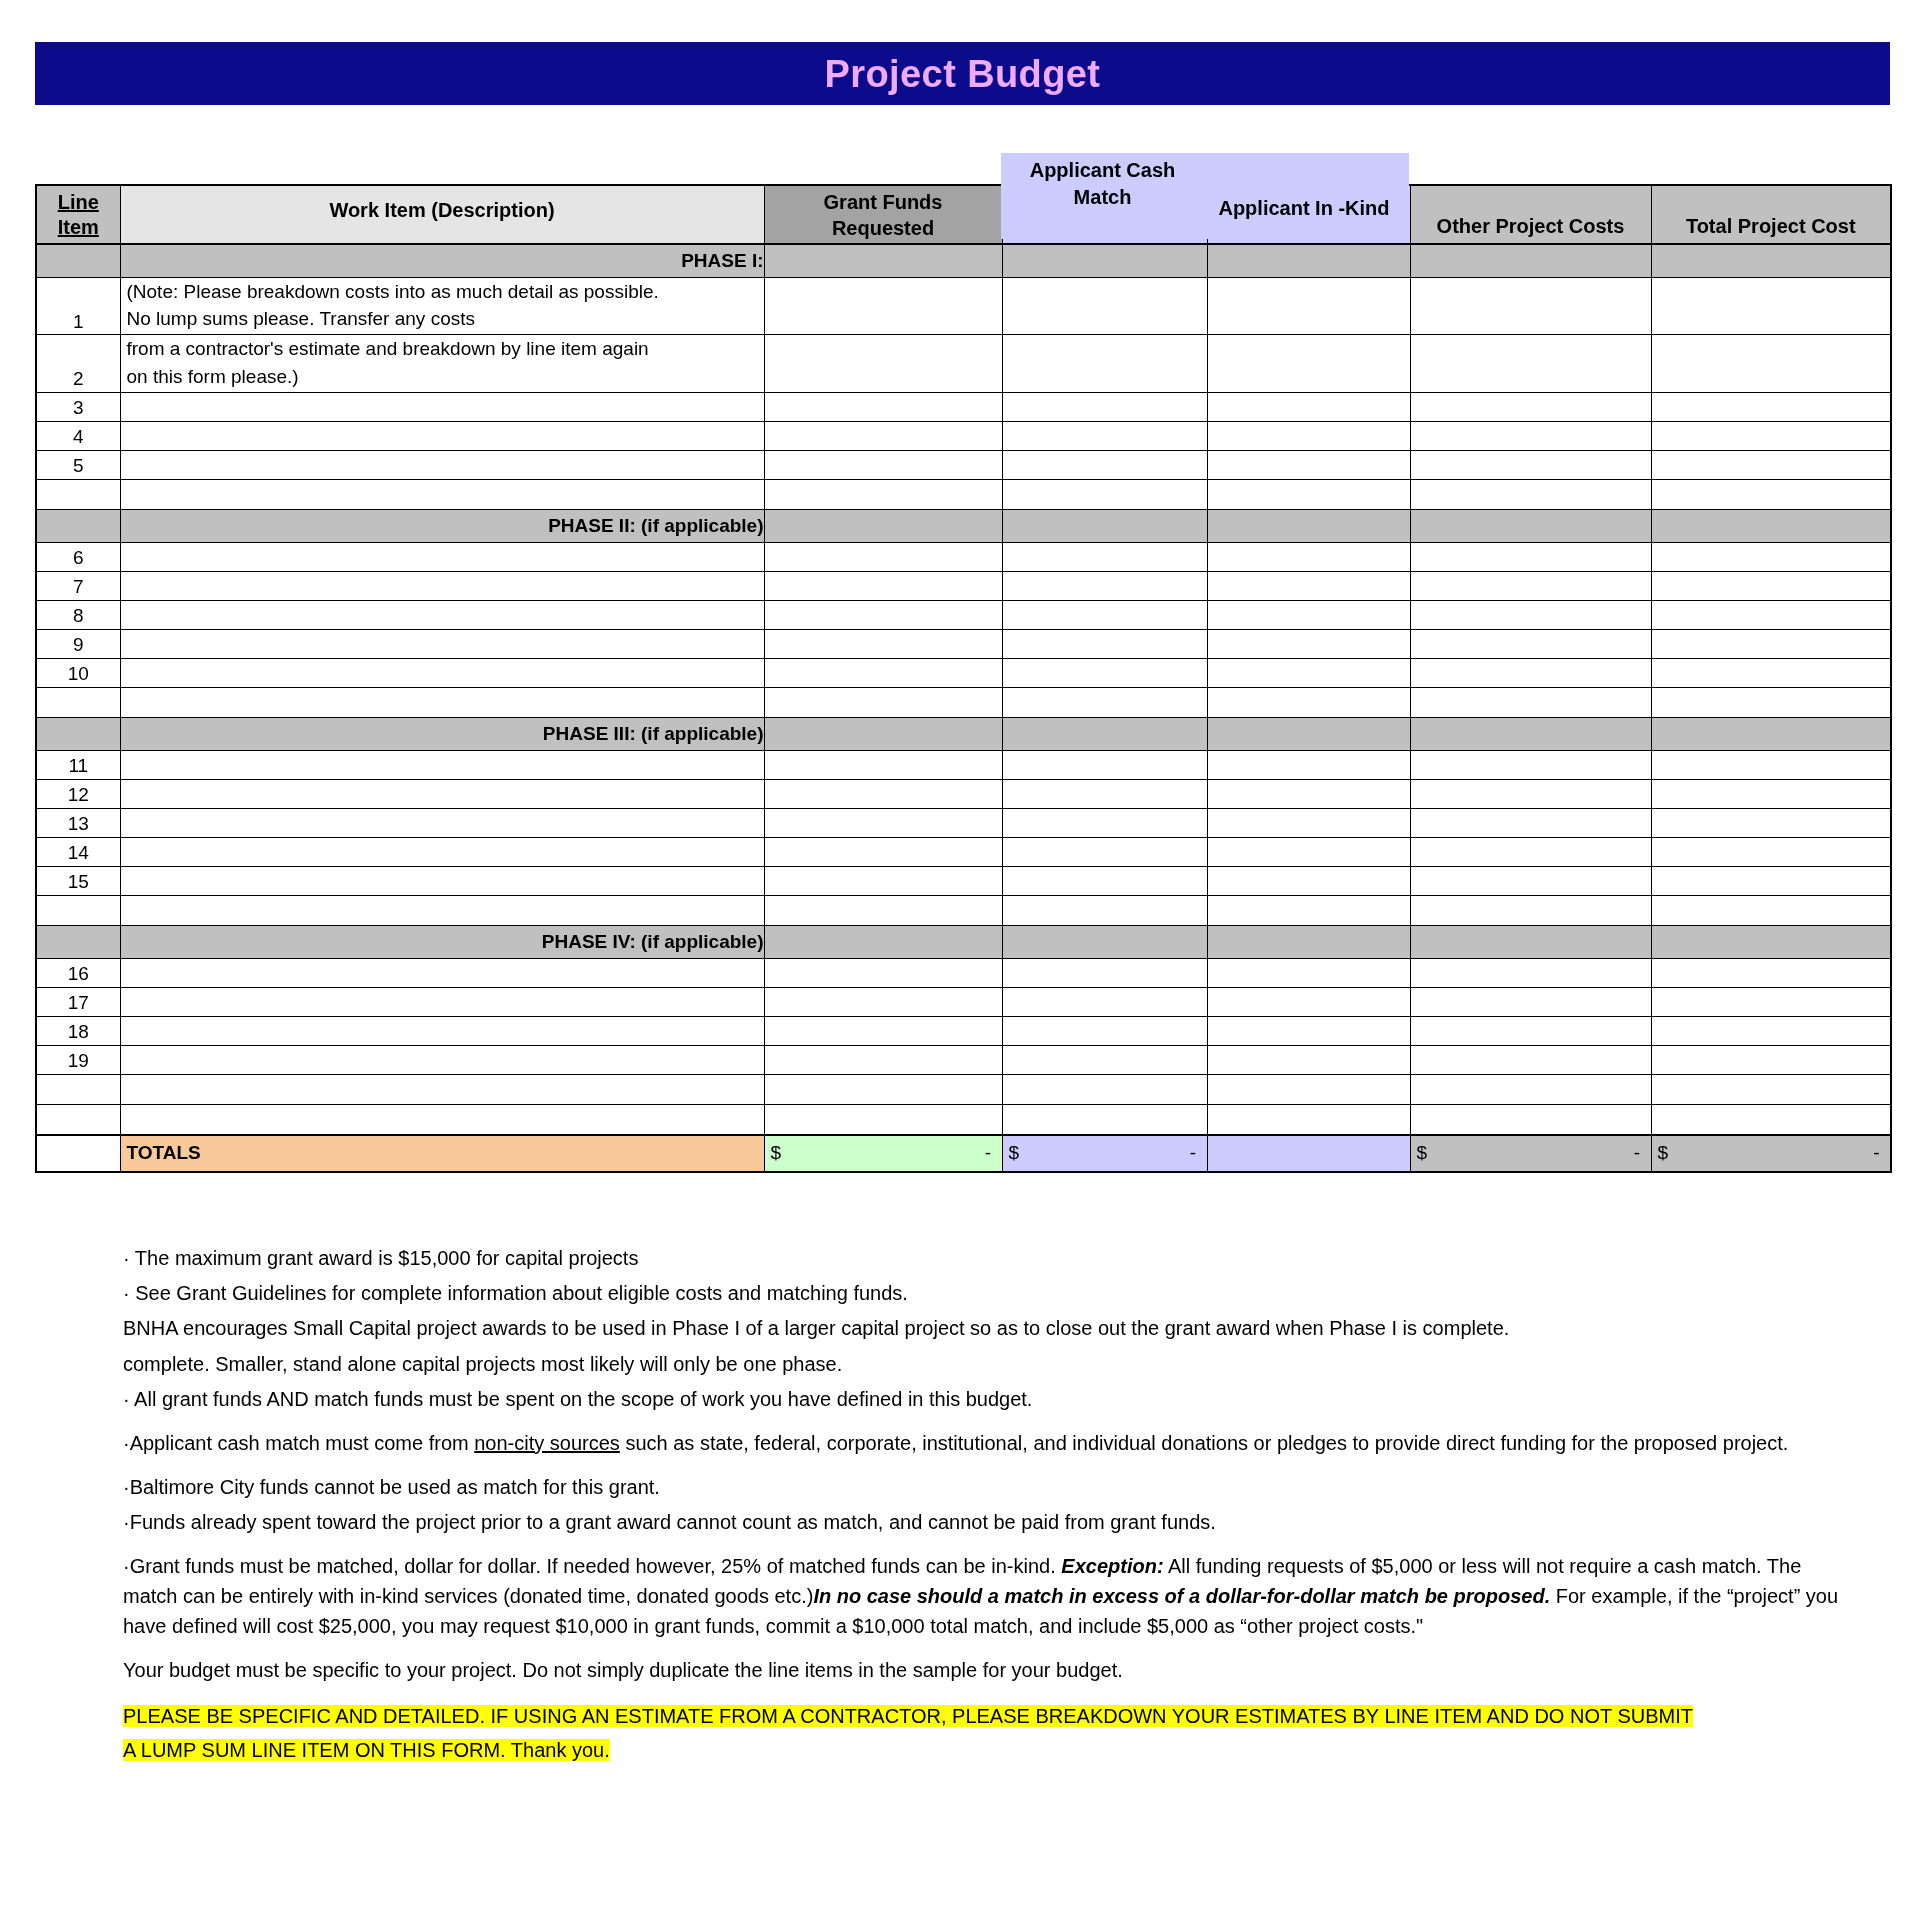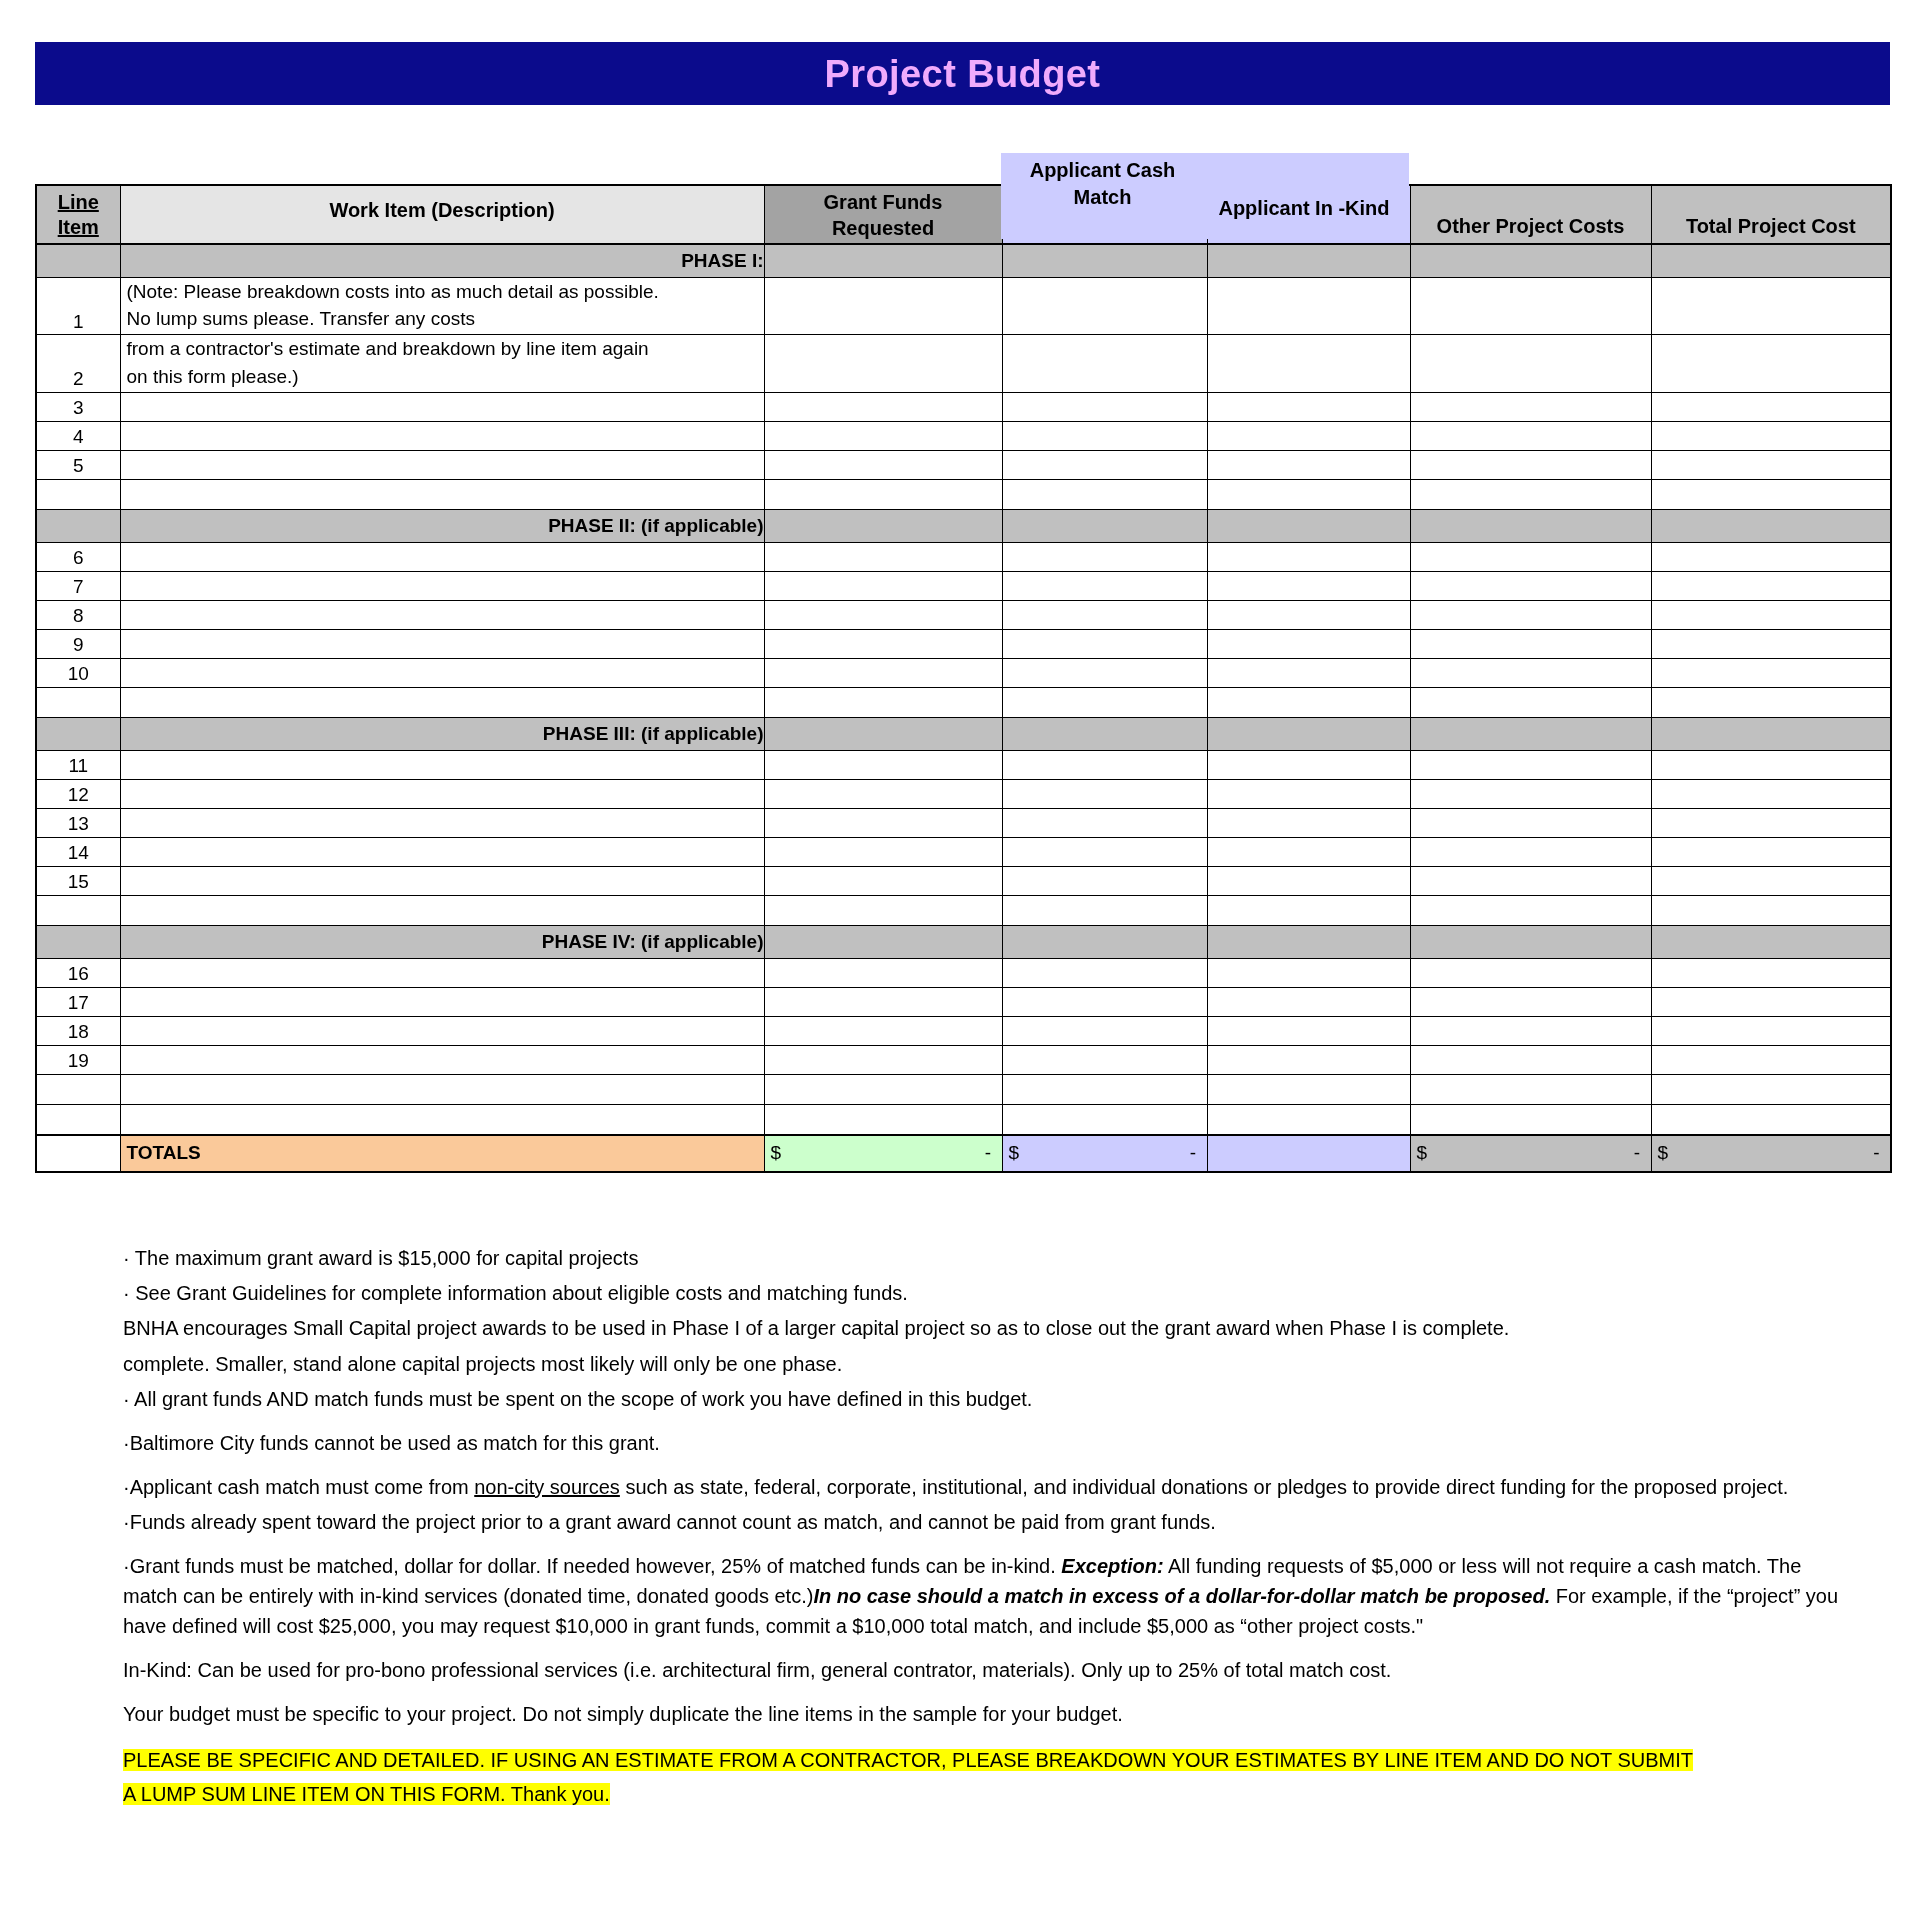--- a/index.html
+++ b/index.html
@@ -535,21 +535,20 @@
     </tr>
   </tbody>
 </table>
 
 <div class="notes">
   <p>· The maximum grant award is $15,000 for capital projects</p>
   <p>· See Grant Guidelines for complete information about eligible costs and matching funds.</p>
   <p>BNHA encourages Small Capital project awards to be used in Phase I of a larger capital project so as to close out the grant award when Phase I is complete.</p>
   <p>complete. Smaller, stand alone capital projects most likely will only be one phase.</p>
   <p>· All grant funds AND match funds must be spent on the scope of work you have defined in this budget.</p>
+  <p class="gap-before"><span>·Applicant cash match must come from </span><span class="u">non-city sources</span><span> such as state, federal, corporate, institutional, and individual donations or pledges to provide direct funding for the proposed project.</span></p>
   <p class="gap-before">·Baltimore City funds cannot be used as match for this grant.</p>
-  <p class="gap-before"><span>·Applicant cash match must come from </span><span class="u">non-city sources</span><span> such as state, federal, corporate, institutional, and individual donations or pledges to provide direct funding for the proposed project.</span></p>
   <p>·Funds already spent toward the project prior to a grant award cannot count as match, and cannot be paid from grant funds.</p>
   <p class="gap-before"><span>·Grant funds must be matched, dollar for dollar. If needed however, 25% of matched funds can be in-kind. </span><span class="bi">Exception:</span><span>  All funding requests of $5,000 or less will not require a cash match. The match can be entirely with in-kind services (donated time, donated goods etc.)</span><span class="bi">In no case should a match in excess of a dollar-for-dollar match be proposed.</span><span> For example, if the “project” you have defined will cost $25,000, you may request $10,000 in grant funds, commit a $10,000 total match, and include $5,000 as “other project costs."</span></p>
-  <p class="gap-before">In-Kind: Can be used for pro-bono professional services (i.e. architectural firm, general contrator, materials). Only up to 25% of total match cost.</p>
   <p class="gap-before"> Your budget must be specific to your project. Do not simply duplicate the line items in the sample for your budget.</p>
   <p class="highlight-para"><span class="hl">PLEASE BE SPECIFIC AND DETAILED. IF USING AN ESTIMATE FROM A CONTRACTOR, PLEASE BREAKDOWN YOUR ESTIMATES BY LINE ITEM AND DO NOT SUBMIT</span><br><span class="hl">A LUMP SUM LINE ITEM ON THIS FORM. Thank you.</span></p>
 </div>
 
 
 </body></html>

